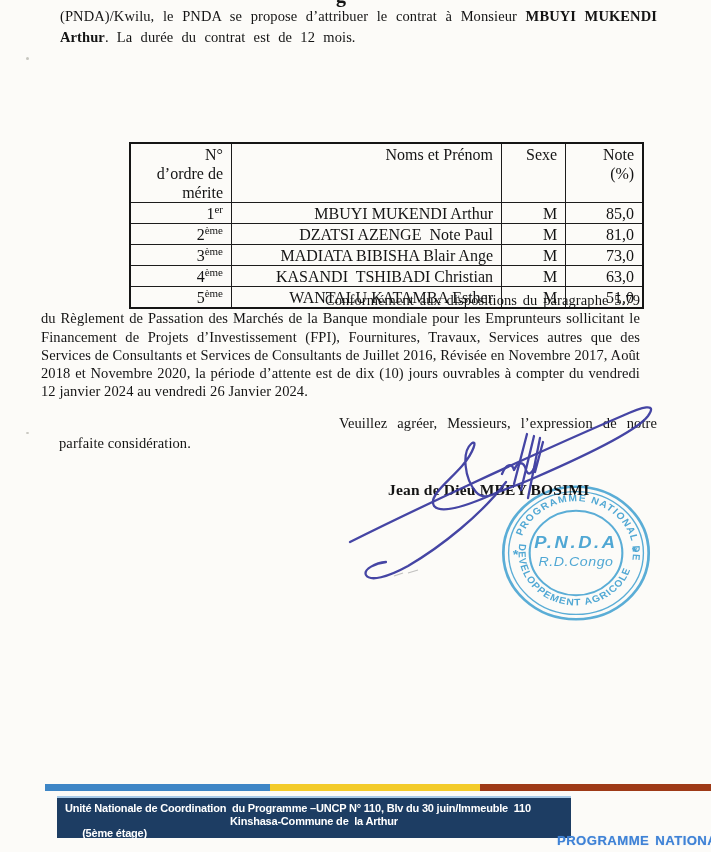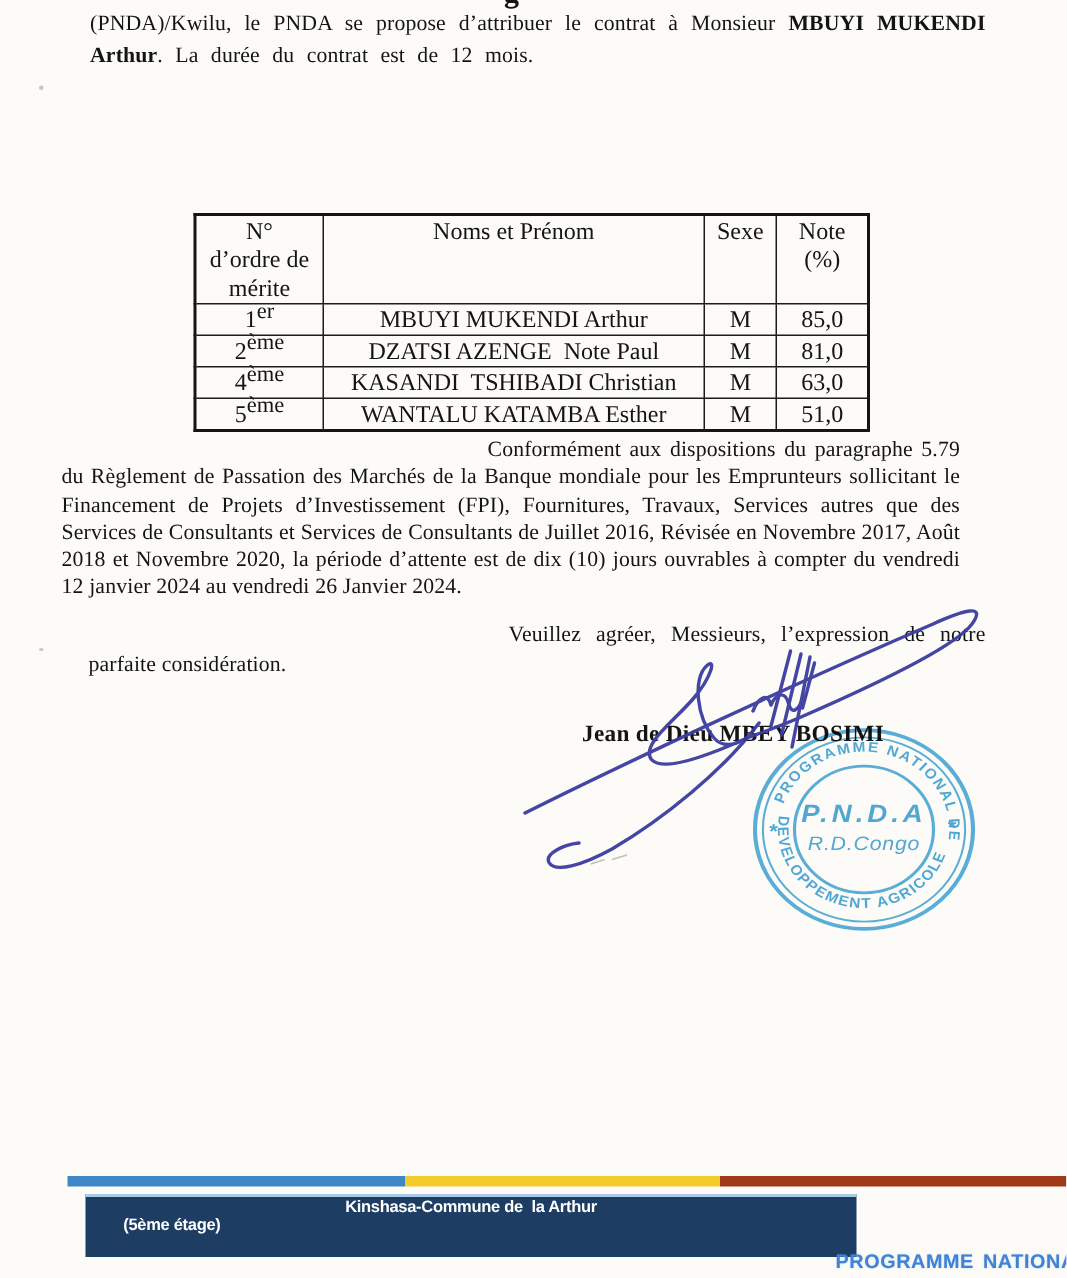--- a/index.html
+++ b/index.html
@@ -23,33 +23,33 @@
   .para-intro{top:6px;left:60px;width:597px;word-spacing:4.5px;}
   .para-results{top:57px;left:60px;width:600px;text-indent:278px;}
   .para-regulation{top:291px;left:41px;width:599px;text-indent:284px;line-height:18.3px;}
   .para-closing{top:414px;left:59px;width:598px;text-indent:280px;line-height:19.5px;}
   .bold{font-weight:bold;}
   
   .tablewrap{position:absolute;top:142px;left:129px;}
   table.merit{border-collapse:collapse;font-size:16px;border:2px solid #151515;}
   table.merit td,table.merit th{
     border:1.6px solid #1c1c1c;
-    text-align:center;vertical-align:top;
+    text-align:right;vertical-align:top;
     font-weight:normal;
     line-height:19px;
     white-space:pre-wrap;
-    padding:1px 8px 0 8px;
+    padding:1px 8px 0 24px;
   }
   th.col-rank,td.col-rank{width:68px;padding-left:6px;padding-right:2px;}
   th.col-name,td.col-name{width:237px;margin-top:40px;}
   th.col-sex, td.col-sex {width:28px;}
   th.col-note,td.col-note{width:44px;padding-right:14px;}
   table.merit thead th{height:37px;}
   table.merit tbody td{height:19px;}
-  sup.ord{font-size:15px;line-height:0;vertical-align:super;letter-spacing:0;}
+  sup.ord{font-size:11px;line-height:0;vertical-align:super;letter-spacing:0;}
   
   .signatory{
     position:absolute;left:388px;top:481px;
     font-weight:bold;font-size:15.5px;letter-spacing:0.2px;
     white-space:nowrap;
   }
   .signature-svg{position:absolute;left:330px;top:394px;}
   .stamp-svg{position:absolute;left:497px;top:481px;mix-blend-mode:multiply;opacity:0.92;}
   
   .fragment{
@@ -113,20 +113,26 @@
           <td class="col-rank"><span>1</span><sup class="ord">er</sup></td>
           <td class="col-name">MBUYI MUKENDI Arthur</td>
           <td class="col-sex">M</td>
           <td class="col-note">85,0</td>
         </tr>
         <tr>
           <td class="col-rank"><span>2</span><sup class="ord">ème</sup></td>
           <td class="col-name">DZATSI AZENGE  Note Paul</td>
           <td class="col-sex">M</td>
           <td class="col-note">81,0</td>
+        </tr>
+        <tr>
+          <td class="col-rank"><span>3</span><sup class="ord">ème</sup></td>
+          <td class="col-name">MADIATA BIBISHA Blair Ange</td>
+          <td class="col-sex">M</td>
+          <td class="col-note">73,0</td>
         </tr>
         <tr>
           <td class="col-rank"><span>4</span><sup class="ord">ème</sup></td>
           <td class="col-name">KASANDI  TSHIBADI Christian</td>
           <td class="col-sex">M</td>
           <td class="col-note">63,0</td>
         </tr>
         <tr>
           <td class="col-rank"><span>5</span><sup class="ord">ème</sup></td>
           <td class="col-name">WANTALU KATAMBA Esther</td>
@@ -177,20 +183,21 @@
   </svg>
 
   <div class="speck speck1"></div>
   <div class="speck speck2"></div>
 
   <div class="stripe stripe-blue" style="background:#3e86c6"></div>
   <div class="stripe stripe-yellow" style="background:#f3cb2a"></div>
   <div class="stripe stripe-red" style="background:#9e3a17"></div>
 
   <div class="addr" style="background:#1d3d63">
+    <div class="addr-line1">Unité Nationale de Coordination  du Programme –UNCP N° 110, Blv du 30 juin/Immeuble  110</div>
     <div class="addr-line2">
       <span>(5ème étage)</span>
       <span class="addr-line2-center">Kinshasa-Commune de  la Arthur</span>
     </div>
   </div>
 
   <div class="program" style="color:#3f82d6">
     <div>PROGRAMME NATIONAL</div>
     
     

